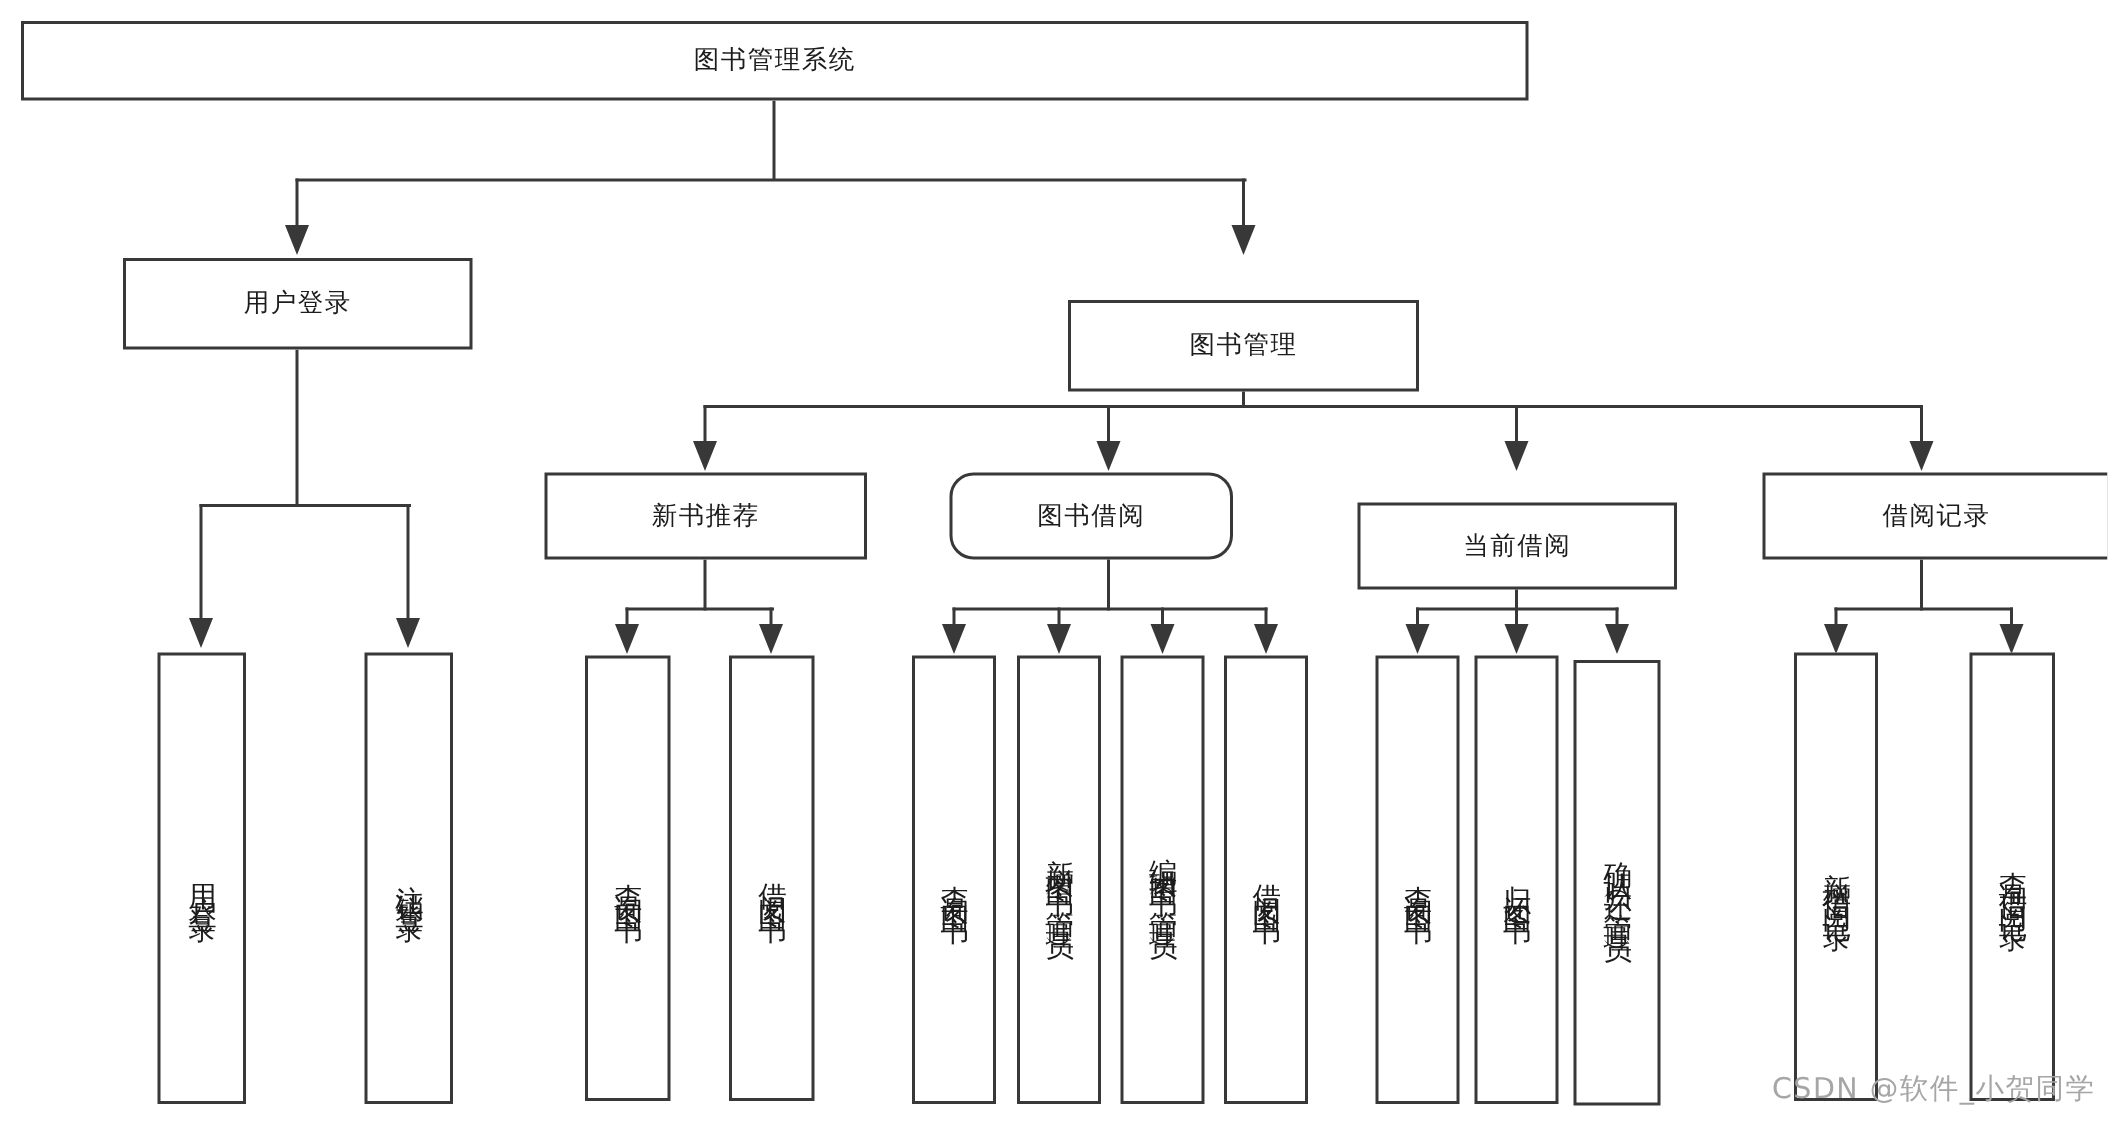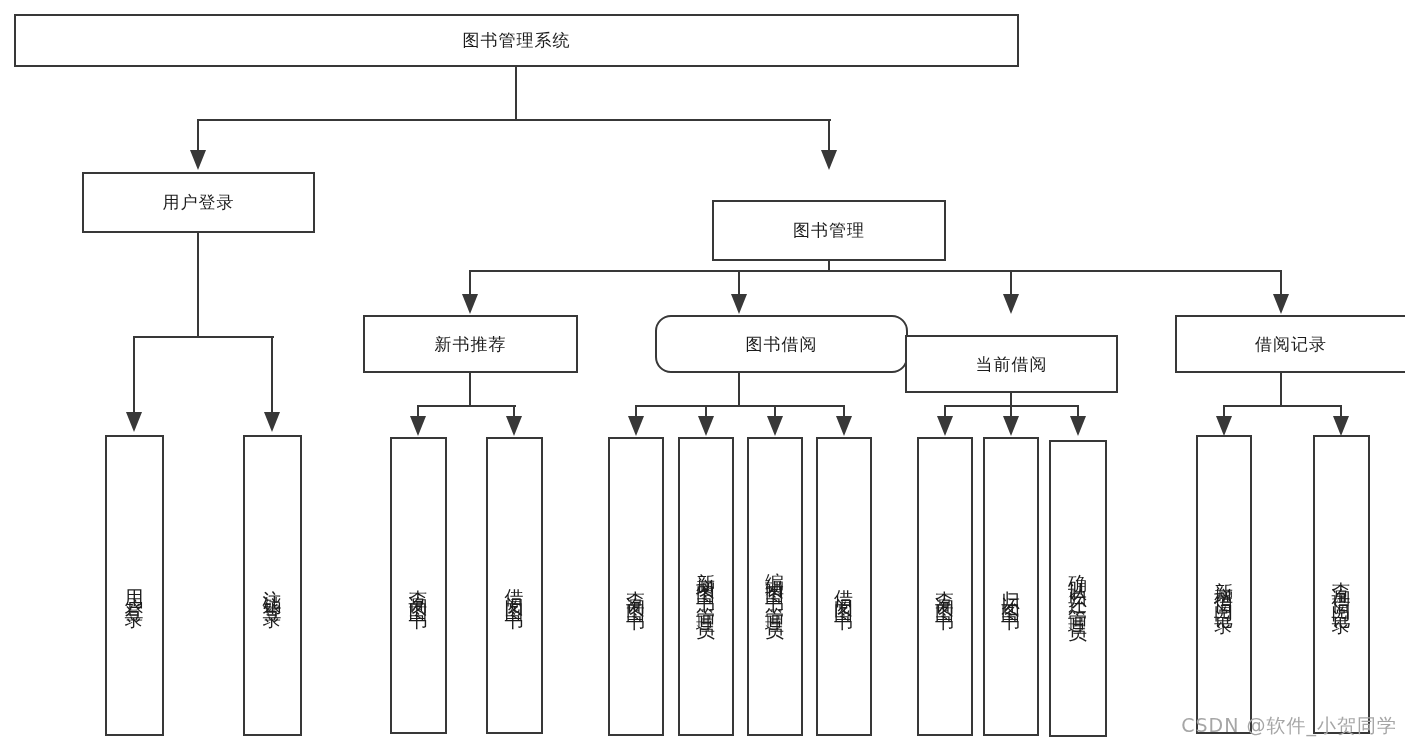--- a/index.html
+++ b/index.html
@@ -64,21 +64,21 @@
   <div class="line" style="left:469px;top:270px;width:2px;height:24px;"></div>
   <div class="arrow" style="left:462px;top:294px;"></div>
   <div class="line" style="left:738px;top:270px;width:2px;height:24px;"></div>
   <div class="arrow" style="left:731px;top:294px;"></div>
   <div class="line" style="left:1010px;top:270px;width:2px;height:24px;"></div>
   <div class="arrow" style="left:1003px;top:294px;"></div>
   <div class="line" style="left:1280px;top:270px;width:2px;height:24px;"></div>
   <div class="arrow" style="left:1273px;top:294px;"></div>
 
   <div class="box" style="left:363px;top:315px;width:215px;height:58px;">新书推荐</div>
-  <div class="box" style="left:655px;top:315px;width:253px;height:58px;border-radius:16px;">图书借阅</div>
+  <div class="box" style="left:633px;top:315px;width:189px;height:58px;border-radius:16px;">图书借阅</div>
   <div class="box" style="left:905px;top:315px;width:213px;height:58px;margin-top:20px;">当前借阅</div>
   <div class="box" style="left:1175px;top:315px;width:232px;height:58px;">借阅记录</div>
 
   <div class="line" style="left:469px;top:373px;width:2px;height:34px;"></div>
   <div class="line" style="left:417px;top:405px;width:99px;height:2px;"></div>
   <div class="line" style="left:417px;top:405px;width:2px;height:12px;"></div>
   <div class="arrow" style="left:410px;top:416px;"></div>
   <div class="line" style="left:513px;top:405px;width:2px;height:12px;"></div>
   <div class="arrow" style="left:506px;top:416px;"></div>
 

